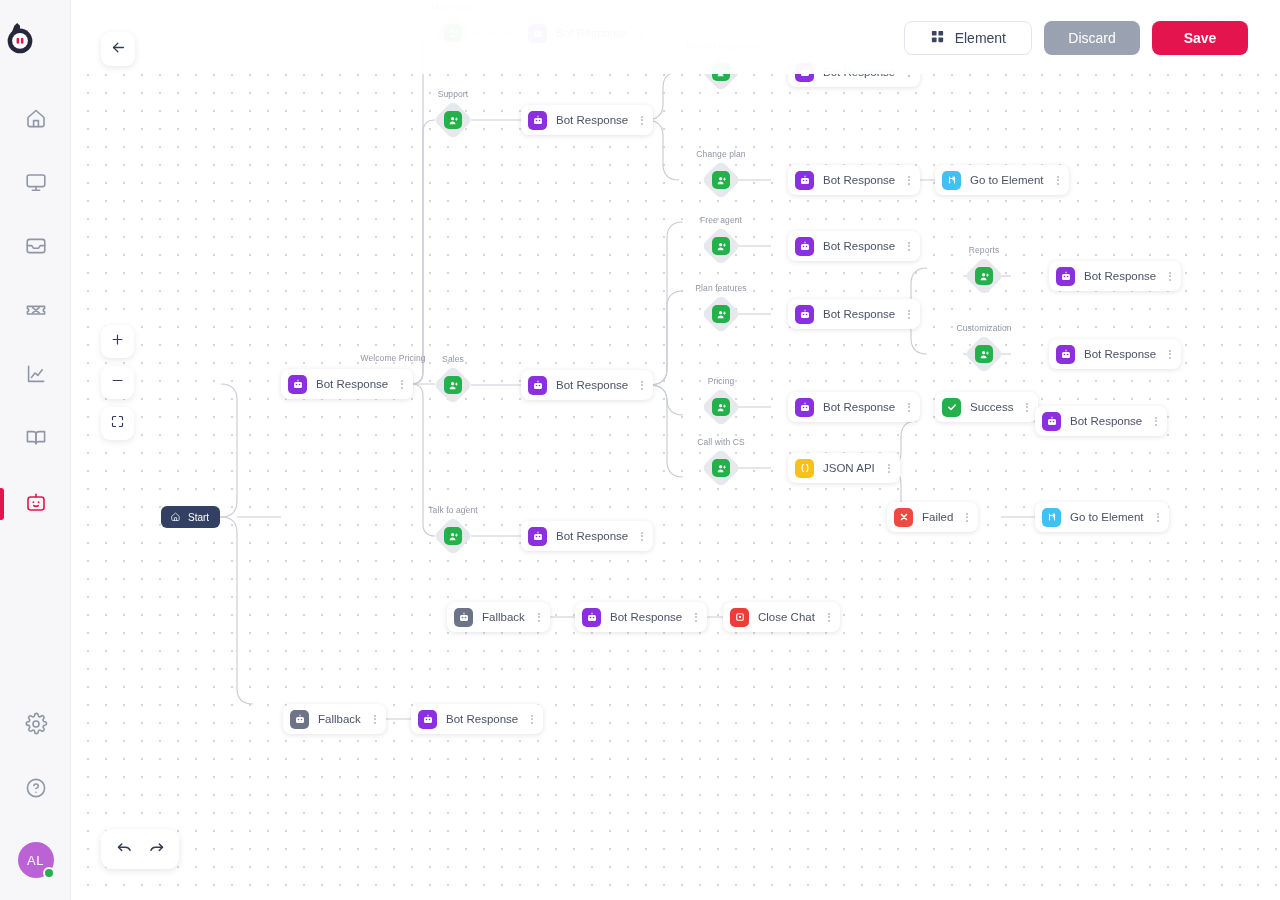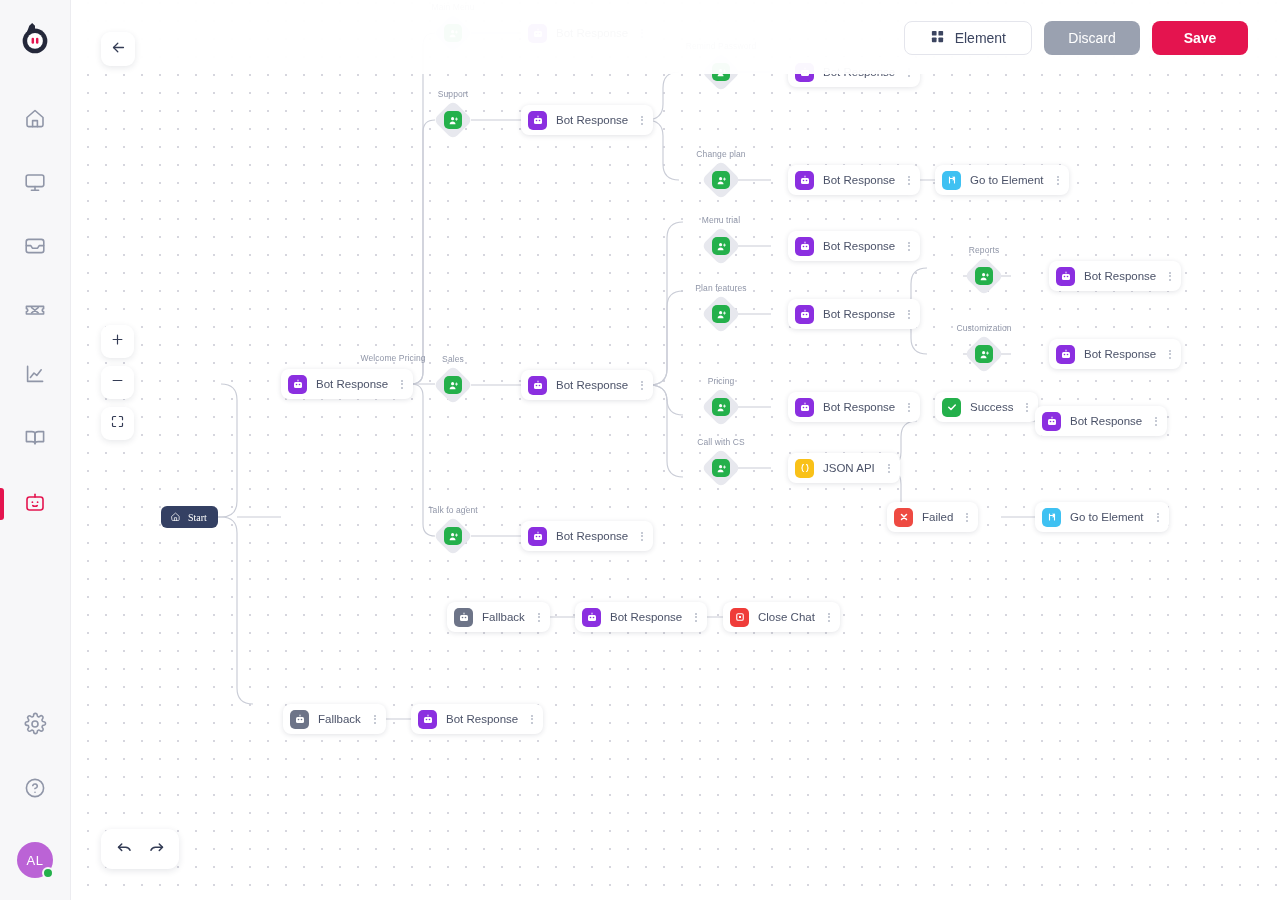--- a/index.html
+++ b/index.html
@@ -9,21 +9,21 @@
     background: #ffffff;
     overflow: hidden;
   }
   #app { position: relative; width: 1280px; height: 900px; display: flex; }
 
   
   .sidebar {
     width: 71px; height: 900px;
     background: #f7f7f9;
     border-right: 1px solid #ececf0;
-    display: flex; flex-direction: column; align-items: center;
+    display: flex; flex-direction: column; align-items: flex-start;
     position: relative; flex: none;
   }
   .logo { margin-top: 20px; width: 40px; height: 40px; display:flex; align-items:center; justify-content:center; }
   .nav-top { margin-top: 28px; display: flex; flex-direction: column; align-items: center; }
   .nav-item {
     width: 71px; height: 64px;
     display: flex; align-items: center; justify-content: center;
     position: relative; cursor: pointer;
   }
   .nav-item svg { width: 24px; height: 24px; stroke: #9096a8; fill: none; stroke-width: 1.6; stroke-linecap: round; stroke-linejoin: round; }
@@ -142,21 +142,21 @@
   .diamond .inner svg { width: 11px; height: 11px; }
   .node-label {
     position: absolute; font-size: 8.5px; color: #9096a8; white-space: nowrap;
     transform: translateX(-50%); left: 18px; top: -13px; letter-spacing: .1px;
   }
 
   
   .start-badge {
     display: inline-flex; align-items: center; gap: 7px;
     height: 22px; padding: 0 11px 0 9px; border-radius: 6px;
-    background: #344063; cursor: pointer; font-family: Liberation Serif, serif;
+    background: #344063; cursor: pointer;
   }
   .start-badge svg { width: 11px; height: 11px; stroke: #fff; fill: none; stroke-width: 1.6; stroke-linecap: round; stroke-linejoin: round; }
   .start-badge span { font-size: 10px; color: #fff; }
 </style>
 </head>
 <body>
 
 <div id="app">
 
   <div class="sidebar">
@@ -518,21 +518,21 @@
           <span class="lbl">Bot Response</span>
           <span class="dots">
               <i></i>
               <i></i>
               <i></i>
             </span>
         </div>
       </div>
 
       <div class="node" style="left:632px; top:228px;">
-        <div class="node-label">Menu trial</div>
+        <div class="node-label">Free agent</div>
         <div class="diamond">
           <span class="rot"></span>
           <span class="inner">
             <svg viewBox="0 0 24 24" fill="#fff">
                 <circle cx="10" cy="8" r="3.4"></circle>
                 <path d="M3.6 20c0-3.6 2.9-5.6 6.4-5.6s6.4 2 6.4 5.6z"></path>
                 <path d="M18.4 6.4v5M15.9 8.9h5" stroke="#fff" stroke-width="1.8" stroke-linecap="round"></path>
               </svg>
           </span>
         </div>

